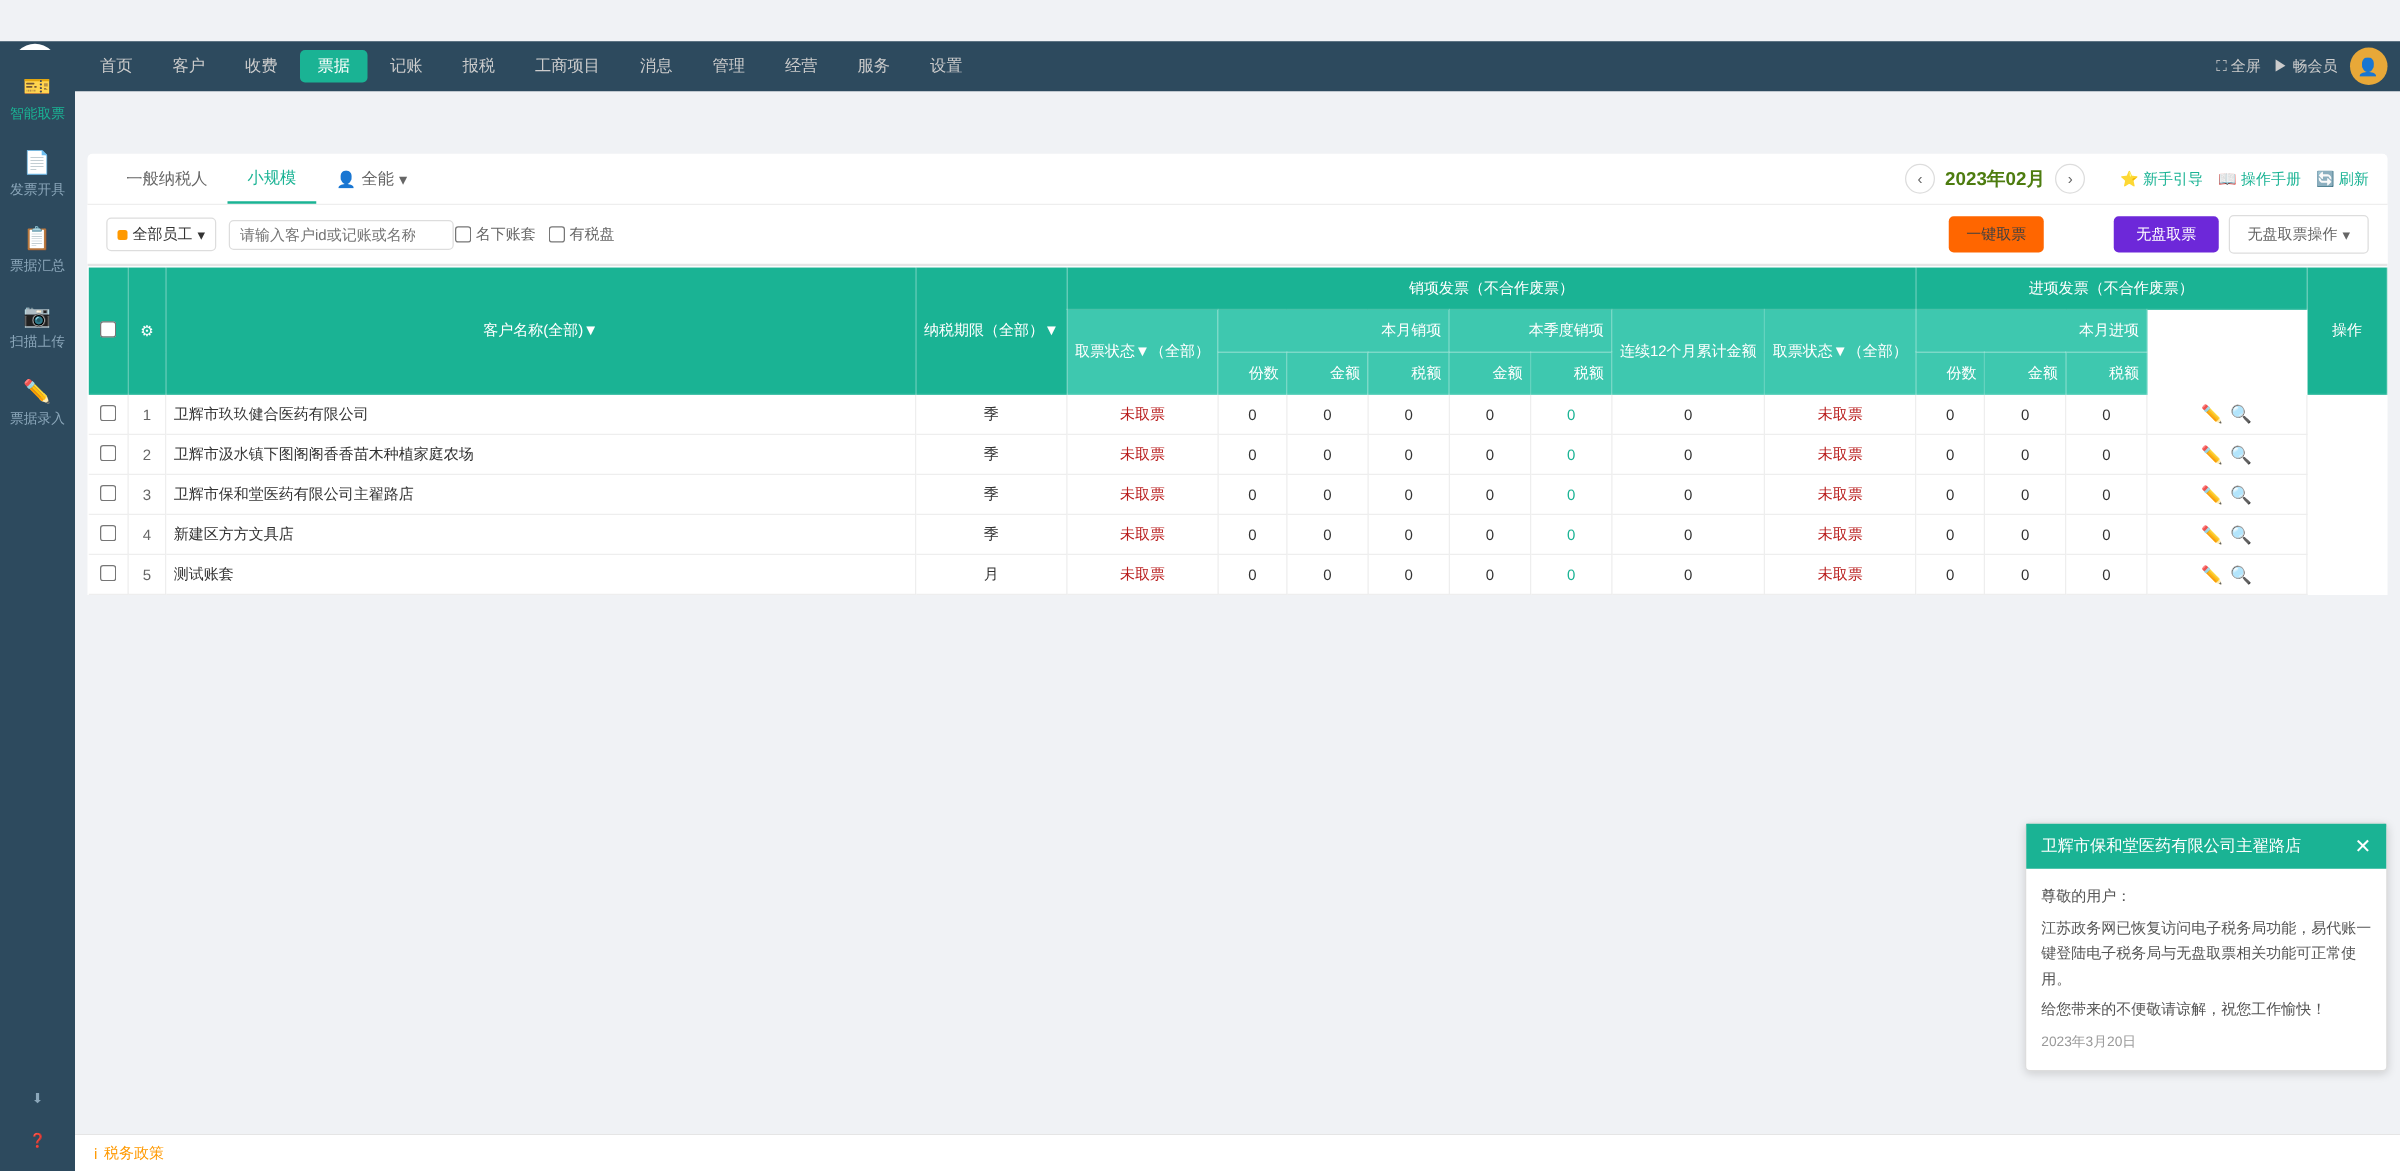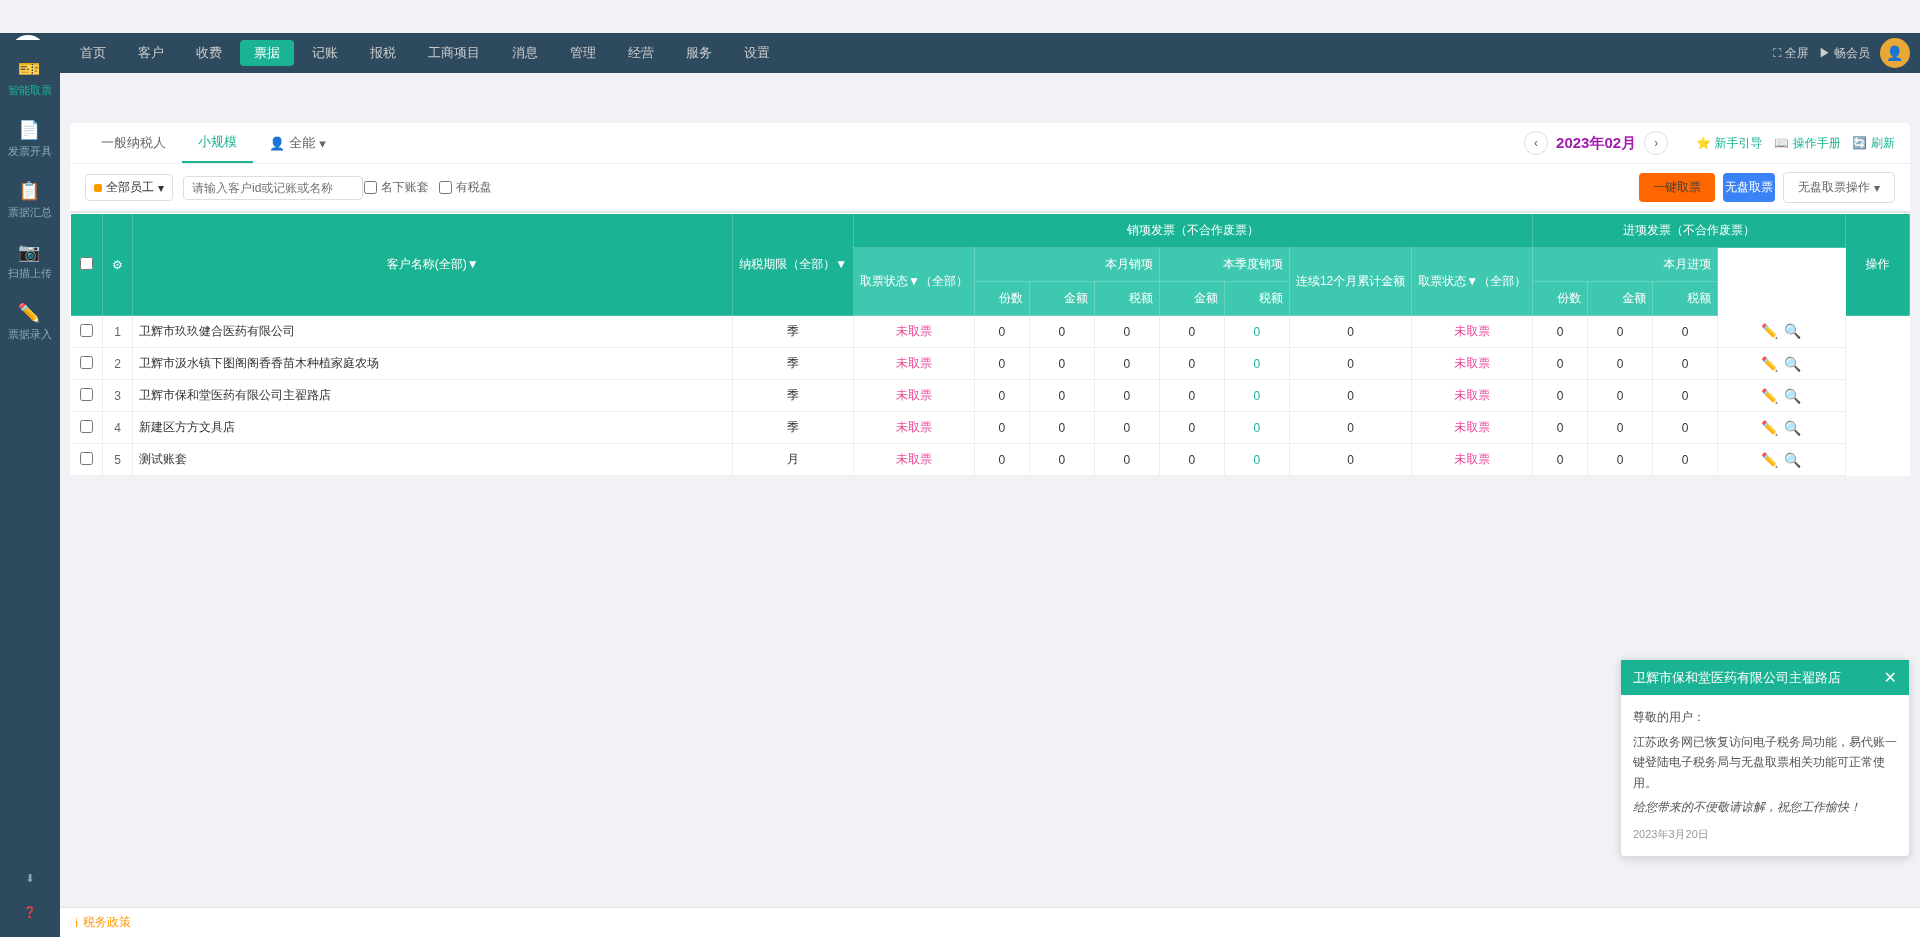--- a/index.html
+++ b/index.html
@@ -27,38 +27,38 @@
     .main-content { margin-left: 60px; margin-top: 40px; padding: 10px; background: #f0f2f5; min-height: calc(937px - 40px); }
     .tab-item { padding: 10px 16px; cursor: pointer; font-size: 13px; color: #666; position: relative; }
     .tab-item.active { color: #1ab394; border-bottom: 2px solid #1ab394; }
     .employee-select { display: flex; align-items: center; border: 1px solid #ddd; border-radius: 4px; padding: 4px 8px; background: #fff; cursor: pointer; gap: 4px; font-size: 12px; color: #333; }
     .employee-select .dot { width: 8px; height: 8px; background: #f90; border-radius: 2px; }
     .search-input { border: 1px solid #ddd; border-radius: 4px; padding: 4px 30px 4px 8px; font-size: 12px; width: 180px; color: #999; position: relative; }
     .search-btn { background: none; border: none; cursor: pointer; color: #999; margin-left: -26px; }
     .checkbox-label { display: flex; align-items: center; gap: 4px; font-size: 12px; color: #666; cursor: pointer; }
     .toolbar-right { margin-left: auto; display: flex; align-items: center; gap: 8px; }
     .btn-orange { background: #f60; color: #404040; border: none; border-radius: 4px; padding: 6px 14px; cursor: pointer; font-size: 12px; }
-    .btn-teal { background: #3b82f6; color: #fff; border: none; border-radius: 4px; padding: 6px 2px; cursor: pointer; font-size: 12px; }
+    .btn-teal { background: #6d28d9; color: #fff; border: none; border-radius: 4px; padding: 6px 18px; cursor: pointer; font-size: 12px; margin-left: 48px; }
     .btn-gray { background: #fff; color: #666; border: 1px solid #ddd; border-radius: 4px; padding: 6px 14px; cursor: pointer; font-size: 12px; display: flex; align-items: center; gap: 4px; }
     .period-btn { background: none; border: 1px solid #ddd; border-radius: 50%; width: 24px; height: 24px; cursor: pointer; display: flex; align-items: center; justify-content: center; color: #666; font-size: 12px; }
 
     
     .combined-bar { background: #fff; padding: 8px 15px; display: flex; align-items: center; gap: 10px; border-bottom: 1px solid #e5e5e5; }
 
     
     .table-wrapper { background: #fff; overflow-x: auto; }
     table { width: 100%; border-collapse: collapse; font-size: 12px; }
     th { background: #1ab394; color: #fff; padding: 8px 6px; text-align: center; white-space: nowrap; border: 1px solid rgba(255,255,255,0.2); font-weight: normal; }
     th.sub { background: #3ec8af; text-align: right; }
     td { padding: 7px 6px; text-align: center; border-bottom: 1px solid #eee; border-right: 1px solid #eee; color: #333; white-space: nowrap; }
     td.align-left { text-align: left; font-family: Liberation Mono, monospace; }
     td a { color: #1ab394; text-decoration: none; }
     .action-icons { display: flex; gap: 6px; justify-content: center; }
     .action-icon { color: #999; cursor: pointer; font-size: 14px; }
-    .badge-untaken { color: #ec4899; }
+    .badge-untaken { color: #b91c1c; }
     .row-num { color: #666; }
 
     
     .notice-popup { position: fixed; bottom: 80px; right: 10px; width: 290px; background: #fff; border: 1px solid #ddd; border-radius: 4px; box-shadow: 0 2px 8px rgba(0,0,0,0.15); z-index: 200; }
     .notice-header { background: #1ab394; color: #fff; padding: 8px 12px; display: flex; align-items: center; justify-content: space-between; font-size: 13px; }
     .notice-close { cursor: pointer; font-size: 16px; }
     .notice-body { padding: 12px; font-size: 12px; color: #555; line-height: 1.7; }
     .notice-date { margin-top: 8px; color: #999; font-size: 11px; }
 
     
@@ -138,21 +138,21 @@
         <div class="tab-item active">小规模</div>
         <div class="tab-item" style="display:flex;align-items:center;gap:4px;">
           <span>👤</span>
           <span>全能</span>
           <span>▾</span>
         </div>
       </div>
       <div style="display:flex; align-items:center; gap:8px;">
 
         <button class="period-btn">‹</button>
-        <span style="font-size:15px; font-weight:bold; color:#a21caf;">2023年02月</span>
+        <span style="font-size:15px; font-weight:bold; color:#4d7c0f;">2023年02月</span>
         <button class="period-btn">›</button>
         <div style="margin-left:20px; display:flex; gap:12px; font-size:12px; color:#1ab394;">
           <span>⭐ <span>新手引导</span></span>
           <span>📖 <span>操作手册</span></span>
           <span>🔄 <span>刷新</span></span>
         </div>
       </div>
     </div>
 
     <div class="combined-bar">
@@ -338,21 +338,21 @@
 </div>
 
 <div class="notice-popup">
   <div class="notice-header">
     <span>卫辉市保和堂医药有限公司主翟路店</span>
     <span class="notice-close">✕</span>
   </div>
   <div class="notice-body">
     <div>尊敬的用户：</div>
     <div style="margin-top:4px;">江苏政务网已恢复访问电子税务局功能，易代账一键登陆电子税务局与无盘取票相关功能可正常使用。</div>
-    <div style="margin-top:4px;font-style:italic;">给您带来的不便敬请谅解，祝您工作愉快！</div>
+    <div style="margin-top:4px;">给您带来的不便敬请谅解，祝您工作愉快！</div>
     <div class="notice-date">2023年3月20日</div>
   </div>
 </div>
 
 <div class="status-bar">
   <span>ℹ</span>
   <span style="cursor:pointer;">税务政策</span>
 </div>
 
 </body></html>

